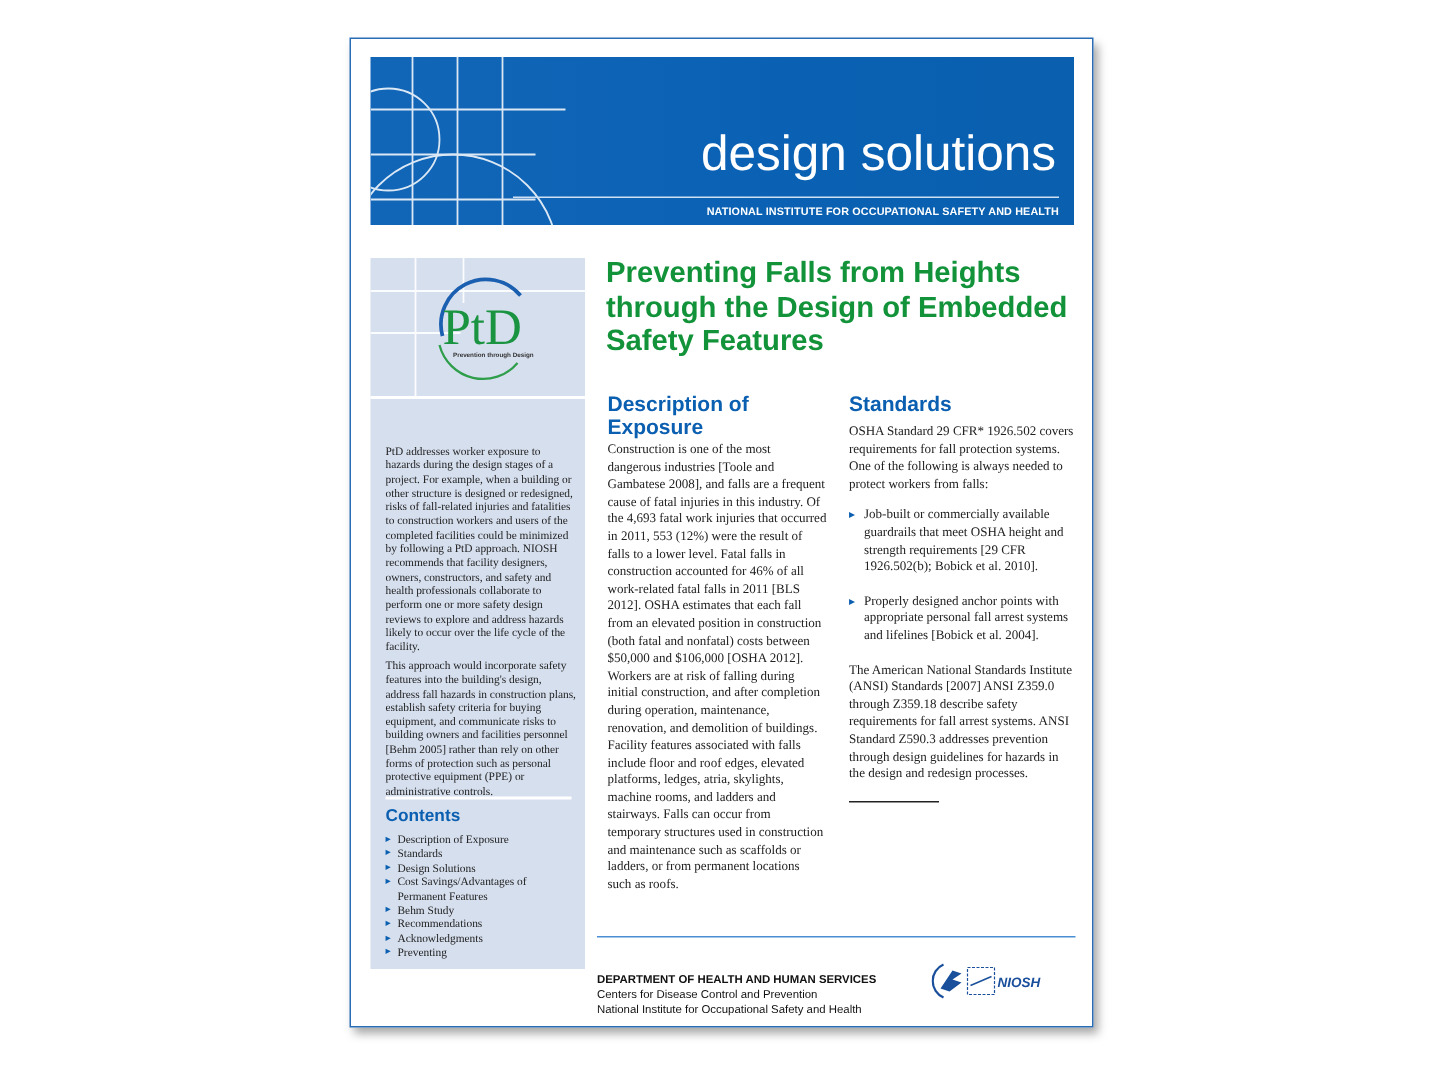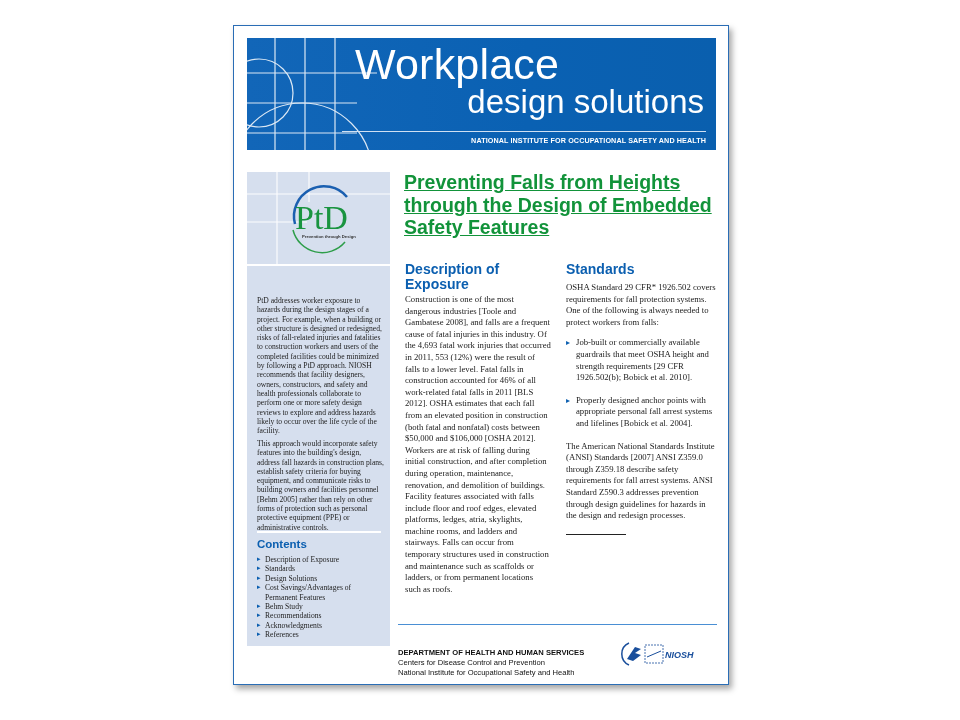--- a/index.html
+++ b/index.html
@@ -52,21 +52,20 @@
         <line x1="0" y1="35" x2="130" y2="35"></line>
         <line x1="0" y1="65" x2="110" y2="65"></line>
         <line x1="0" y1="95" x2="110" y2="95"></line>
         <line x1="28" y1="0" x2="28" y2="112"></line>
         <line x1="58" y1="0" x2="58" y2="112"></line>
         <line x1="88" y1="0" x2="88" y2="112"></line>
         <circle cx="12" cy="55" r="34"></circle>
         <circle cx="55" cy="135" r="70"></circle>
       </g>
     </svg>
-    <div class="t1">Workplace</div>
     <div class="t2">design solutions</div>
     <div class="rule"></div>
     <div class="t3">NATIONAL INSTITUTE FOR OCCUPATIONAL SAFETY AND HEALTH</div>
   </div>
 
   <div class="sidebar">
     <div class="logo-box">
       <svg width="143" height="92">
         <g stroke="#ffffff" stroke-width="1.2" opacity="0.9">
           <line x1="0" y1="22" x2="143" y2="22"></line>
@@ -86,25 +85,25 @@
     <div class="sb-sep2"></div>
     <div class="sb-h" style="top:366px;">Contents</div>
     <ul class="contents">
       <li>Description of Exposure</li>
       <li>Standards</li>
       <li>Design Solutions</li>
       <li style="width:95px;">Cost Savings/Advantages of Permanent Features</li>
       <li>Behm Study</li>
       <li>Recommendations</li>
       <li>Acknowledgments</li>
-      <li>References</li>
+      <li>Preventing</li>
     </ul>
   </div>
 
-  <div class="title" style="width:310px;text-decoration:underline;">Preventing Falls from Heights through the Design of Embedded Safety Features</div>
+  <div class="title" style="width:310px;">Preventing Falls from Heights through the Design of Embedded Safety Features</div>
 
   <div class="h2" style="left:171px; top:236px; width:120px;">Description of Exposure</div>
   <div class="col" style="left:171px; top:268px; width:146px;">Construction is one of the most dangerous industries [Toole and Gambatese 2008], and falls are a frequent cause of fatal injuries in this industry. Of the 4,693 fatal work injuries that occurred in 2011, 553 (12%) were the result of falls to a lower level. Fatal falls in construction accounted for 46% of all work-related fatal falls in 2011 [BLS 2012]. OSHA estimates that each fall from an elevated position in construction (both fatal and nonfatal) costs between $50,000 and $106,000 [OSHA 2012]. Workers are at risk of falling during initial construction, and after completion during operation, maintenance, renovation, and demolition of buildings. Facility features associated with falls include floor and roof edges, elevated platforms, ledges, atria, skylights, machine rooms, and ladders and stairways. Falls can occur from temporary structures used in construction and maintenance such as scaffolds or ladders, or from permanent locations such as roofs.</div>
 
   <div class="h2" style="left:332px; top:236px;">Standards</div>
   <div class="col" style="left:332px; top:256px; width:150px;">
     <div>OSHA Standard 29 CFR* 1926.502 covers requirements for fall protection systems. One of the following is always needed to protect workers from falls:</div>
     <ul class="bul">
       <li>Job-built or commercially available guardrails that meet OSHA height and strength requirements [29 CFR 1926.502(b); Bobick et al. 2010].</li>
       <li>Properly designed anchor points with appropriate personal fall arrest systems and lifelines [Bobick et al. 2004].</li>

